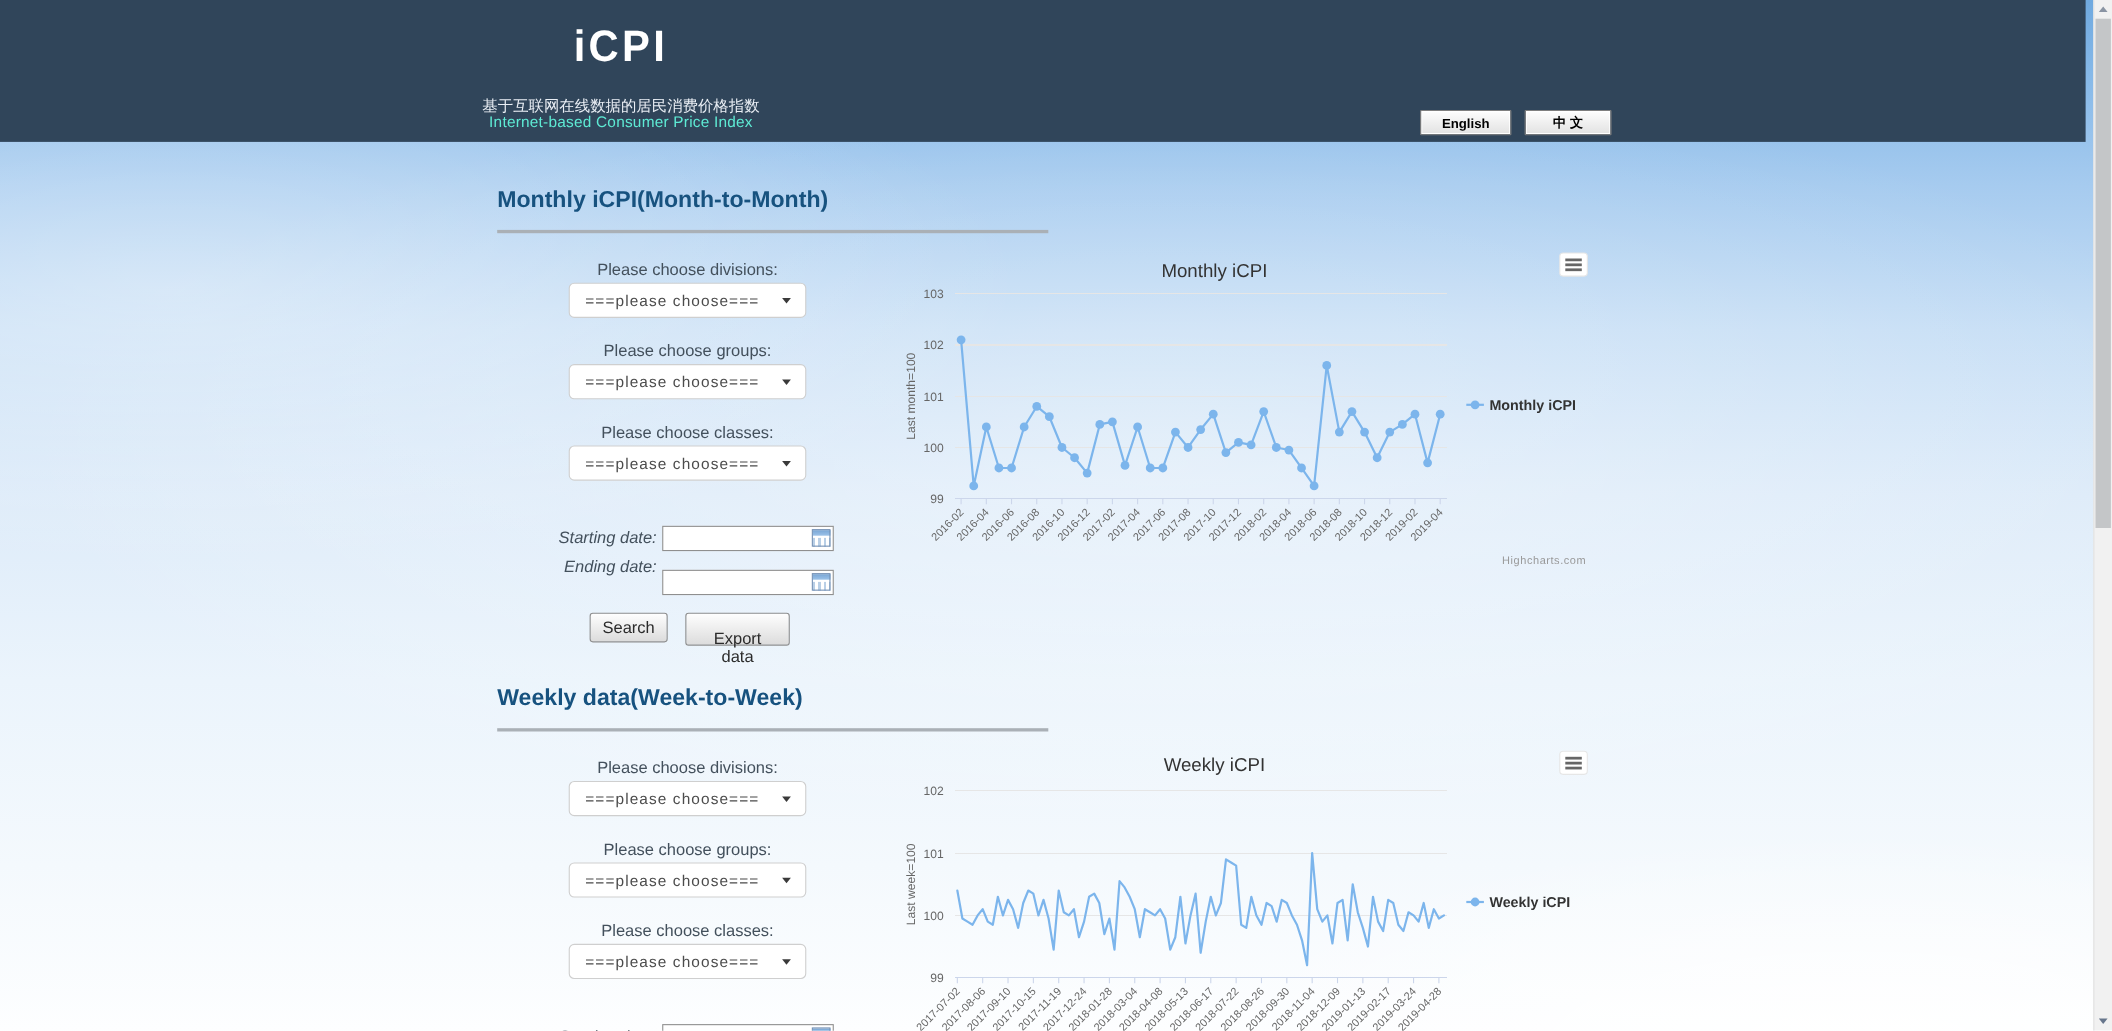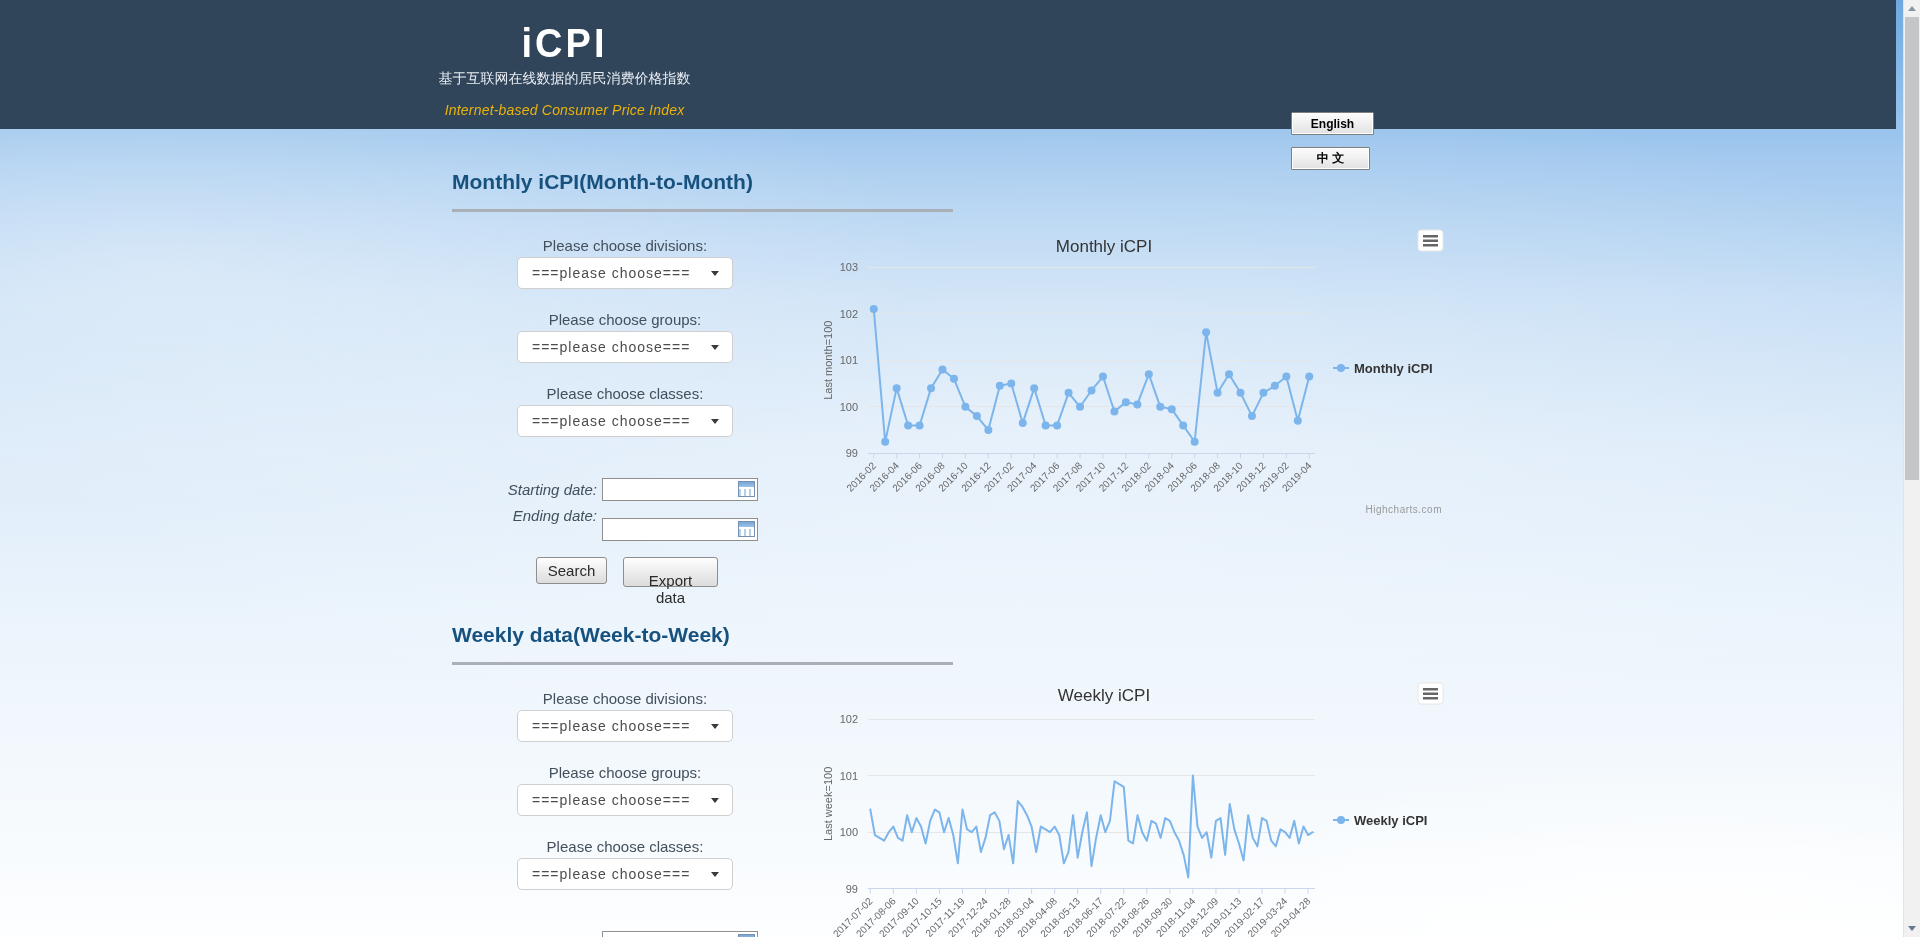--- a/index.html
+++ b/index.html
@@ -9,26 +9,26 @@
     background:
       radial-gradient(ellipse 1000px 320px at 88% 102%, rgba(255,255,255,.92), rgba(255,255,255,0) 62%),
       radial-gradient(ellipse 1300px 420px at 8% 28%, rgba(255,255,255,.40), rgba(255,255,255,0) 60%),
       radial-gradient(ellipse 1500px 500px at 55% 45%, rgba(255,255,255,.35), rgba(255,255,255,0) 70%),
       linear-gradient(180deg,#6fa9df 0%,#85b8e8 7%,#a6cbef 18%,#c6def5 32%,#ddebf9 48%,#ebf4fc 66%,#f4f9fd 84%,#fdfeff 100%);
   }
   
   .header{position:absolute;left:0;top:0;width:1896px;height:129px;background:#30455a;}
   .logo{position:absolute;left:438px;top:22px;width:253px;text-align:center;color:#fff;
         font-size:38px;font-weight:bold;letter-spacing:3px;transform:scaleY(1.05);}
-  .sub-zh{position:absolute;left:428px;top:70px;width:273px;text-align:center;color:#e9eef4;font-size:14px;}
-  .sub-en{position:absolute;left:428px;top:102px;width:273px;text-align:center;color:#eab308;font-size:14px;letter-spacing:.2px;font-style:italic;}
+  .sub-zh{position:absolute;left:428px;top:88px;width:273px;text-align:center;color:#e9eef4;font-size:14px;}
+  .sub-en{position:absolute;left:428px;top:102px;width:273px;text-align:center;color:#5eead4;font-size:14px;letter-spacing:.2px;}
   .nav{position:absolute;left:866px;top:62px;display:flex;gap:49px;white-space:nowrap;}
   .nav span{font-size:15px;color:#f2f5f8;cursor:pointer;}
   .nav span.active{color:#8b99a6;}
-  .lang{position:absolute;left:1291px;top:112px;display:flex;gap:12px;flex-direction:column;}
+  .lang{position:absolute;left:1291px;top:100px;display:flex;gap:12px;}
   .lang button{width:83px;height:23px;font-size:12px;font-weight:bold;color:#000;
        background:linear-gradient(#fdfdfd,#e2e2e2);border:1px solid #7f7f7f;border-radius:1px;
        box-shadow:inset 0 0 0 1px #fff;cursor:pointer;font-family:inherit;padding:0;}
   .lang button:last-child{width:79px;}
   
   .section{position:absolute;left:0;width:1920px;}
   .sec-monthly{top:170px;height:460px;}
   .sec-weekly{top:623px;height:400px;}
   .sec-title{position:absolute;left:452px;top:0;margin:0;font-size:21px;font-weight:bold;color:#17527f;}
   .sec-rule{position:absolute;left:452px;top:39px;width:501px;height:3px;background:#aab0b6;}

